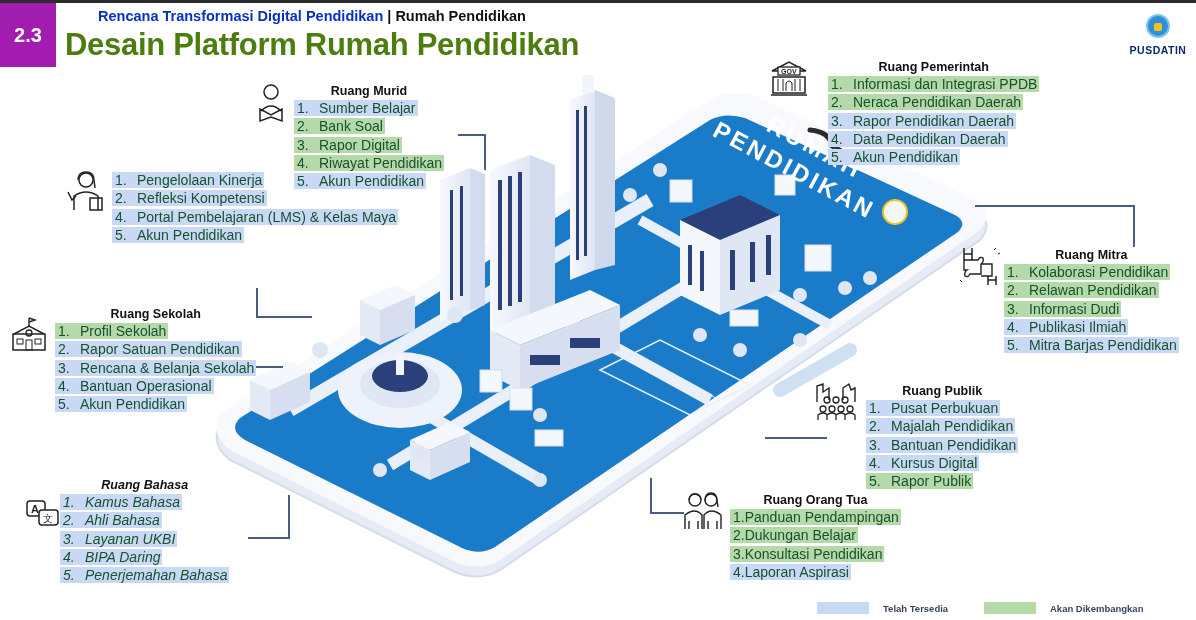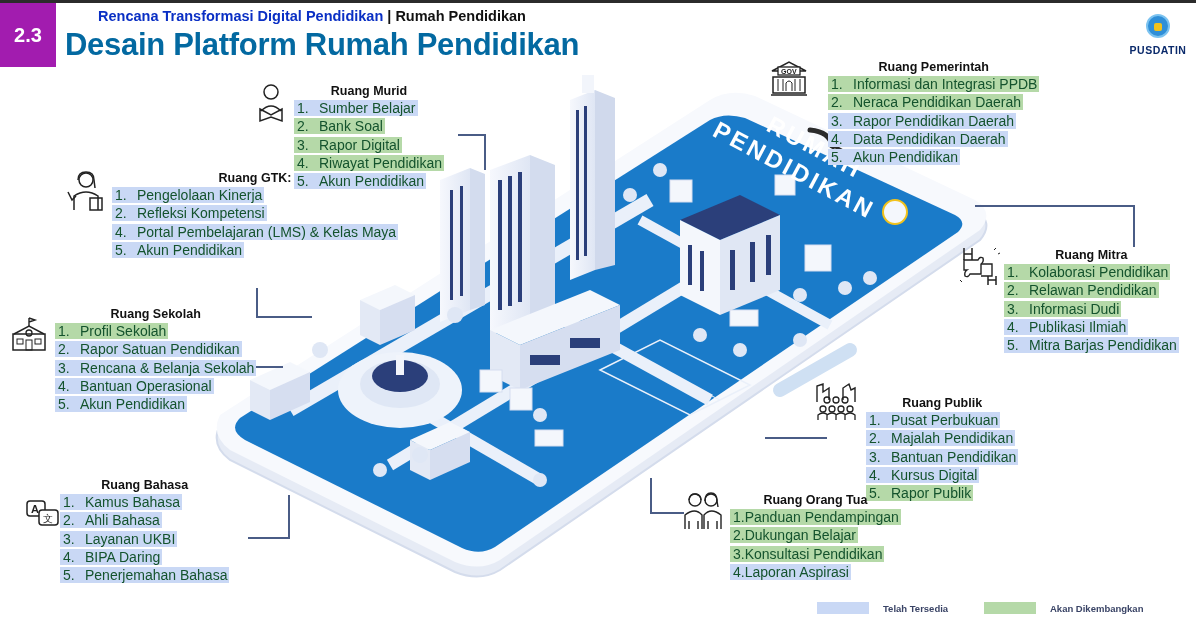--- a/index.html
+++ b/index.html
@@ -4,21 +4,21 @@
 <style>
   * { box-sizing: border-box; margin: 0; padding: 0; }
   html, body { width: 1196px; height: 620px; overflow: hidden; background: #ffffff; }
   body { position: relative; font-family: "Liberation Sans", "DejaVu Sans", sans-serif; color: #1f2430; }
 
   .topbar { position: absolute; left: 0; top: 0; width: 1196px; height: 3px; background: #2b2b2b; }
   .section-badge { position: absolute; left: 0; top: 3px; width: 56px; height: 64px; background: #a21caf; color: #fff;
     font-weight: bold; font-size: 20px; display: flex; align-items: center; justify-content: center; }
   .subtitle { position: absolute; left: 66px; top: 8px; font-size: 14.5px; font-weight: bold; color: #0a2fc4; white-space: nowrap; margin-left: 32px; }
   .subtitle .sep, .subtitle .suffix { color: #111; }
-  .main-title { position: absolute; left: 65px; top: 27px; font-size: 31px; font-weight: bold; color: #0369a1; white-space: nowrap; letter-spacing: -0.3px; }
+  .main-title { position: absolute; left: 65px; top: 27px; font-size: 31px; font-weight: bold; color: #4d7c0f; white-space: nowrap; letter-spacing: -0.3px; }
 
   .logo { position: absolute; left: 1128px; top: 14px; width: 60px; height: 50px; }
   .logo .emblem { position: absolute; left: 18px; top: 0; width: 24px; height: 24px; border-radius: 50%; background: #2f8fd8; border: 2px solid #7cc3f0; }
   .logo .emblem::after { content: ""; position: absolute; left: 6px; top: 7px; width: 8px; height: 8px; background: #f2c21b; border-radius: 2px; }
   .logo .logo-text { position: absolute; left: 0; top: 30px; width: 60px; text-align: center; font-size: 10.5px; font-weight: bold; color: #0b2a6b; letter-spacing: 0.5px; }
 
   
   .illustration { position: absolute; left: 210px; top: 70px; width: 790px; height: 545px; }
 
   
@@ -196,21 +196,20 @@
 <div class="icon-box" style="left:66px; top:170px; width:40px; height:42px;">
   <svg width="40" height="42" viewBox="0 0 40 42">
       <circle cx="20" cy="10" r="7" fill="none" stroke="#222" stroke-width="1.5"></circle>
       <path d="M12 10 Q12 2 20 2 Q28 2 28 10 L29 18" fill="none" stroke="#222" stroke-width="1.5"></path>
       <path d="M8 40 L8 26 Q20 18 32 26 L32 40" fill="none" stroke="#222" stroke-width="1.5"></path>
       <rect x="24" y="28" width="12" height="12" fill="none" stroke="#222" stroke-width="1.5"></rect>
       <path d="M2 22 L6 30 L10 26" fill="none" stroke="#222" stroke-width="1.5"></path>
     </svg>
 </div>
 <div class="panel" style="left:112px; top:171px;">
-  <div class="panel-title">Ruang GTK:</div>
   <ul class="panel-list">
     <li class="panel-item"><span class="hl avail"><span class="num">1.</span><span>Pengelolaan Kinerja</span></span></li>
     <li class="panel-item"><span class="hl avail"><span class="num">2.</span><span>Refleksi Kompetensi</span></span></li>
     <li class="panel-item"><span class="hl avail"><span class="num">4.</span><span>Portal Pembelajaran (LMS) &amp; Kelas Maya</span></span></li>
     <li class="panel-item"><span class="hl avail"><span class="num">5.</span><span>Akun Pendidikan</span></span></li>
   </ul>
 </div>
 
 <div class="icon-box" style="left:10px; top:316px; width:38px; height:36px;">
   <svg width="38" height="36" viewBox="0 0 38 36">
@@ -235,21 +234,21 @@
 </div>
 
 <div class="icon-box" style="left:26px; top:500px; width:34px; height:30px;">
   <svg width="34" height="30" viewBox="0 0 34 30">
       <rect x="1" y="1" width="18" height="15" rx="3" fill="none" stroke="#222" stroke-width="1.5"></rect>
       <text x="5" y="13" font-size="11" font-family="Liberation Sans, sans-serif" font-weight="bold" fill="#222">A</text>
       <rect x="13" y="10" width="19" height="15" rx="3" fill="#fff" stroke="#222" stroke-width="1.5"></rect>
       <text x="17" y="22" font-size="10" font-family="DejaVu Sans, sans-serif" fill="#222">文</text>
     </svg>
 </div>
-<div class="panel" style="left:60px; top:478px;">
+<div class="panel" style="left:60px; top:478px;font-style:italic;">
   <div class="panel-title">Ruang Bahasa</div>
   <ul class="panel-list">
     <li class="panel-item"><span class="hl avail"><span class="num">1.</span><span>Kamus Bahasa</span></span></li>
     <li class="panel-item"><span class="hl avail"><span class="num">2.</span><span>Ahli Bahasa</span></span></li>
     <li class="panel-item"><span class="hl avail"><span class="num">3.</span><span>Layanan UKBI</span></span></li>
     <li class="panel-item"><span class="hl avail"><span class="num">4.</span><span>BIPA Daring</span></span></li>
     <li class="panel-item"><span class="hl avail"><span class="num">5.</span><span>Penerjemahan Bahasa</span></span></li>
   </ul>
 </div>
 
@@ -303,21 +302,21 @@
         <circle cx="21" cy="18" r="3"></circle>
         <circle cx="30" cy="18" r="3"></circle>
         <circle cx="8" cy="27" r="3"></circle>
         <circle cx="17" cy="27" r="3"></circle>
         <circle cx="26" cy="27" r="3"></circle>
         <circle cx="35" cy="27" r="3"></circle>
         <path d="M3 38 L3 33 Q8 29 13 33 M12 38 L12 33 Q17 29 22 33 M21 38 L21 33 Q26 29 31 33 M30 38 L30 33 Q35 29 40 33 L40 38"></path>
       </g>
     </svg>
 </div>
-<div class="panel" style="left:866px; top:384px;margin-top:12px;">
+<div class="panel" style="left:866px; top:384px;">
   <div class="panel-title">Ruang Publik</div>
   <ul class="panel-list">
     <li class="panel-item"><span class="hl avail"><span class="num">1.</span><span>Pusat Perbukuan</span></span></li>
     <li class="panel-item"><span class="hl avail"><span class="num">2.</span><span>Majalah Pendidikan</span></span></li>
     <li class="panel-item"><span class="hl avail"><span class="num">3.</span><span>Bantuan Pendidikan</span></span></li>
     <li class="panel-item"><span class="hl avail"><span class="num">4.</span><span>Kursus Digital</span></span></li>
     <li class="panel-item"><span class="hl dev"><span class="num">5.</span><span>Rapor Publik</span></span></li>
   </ul>
 </div>
 

